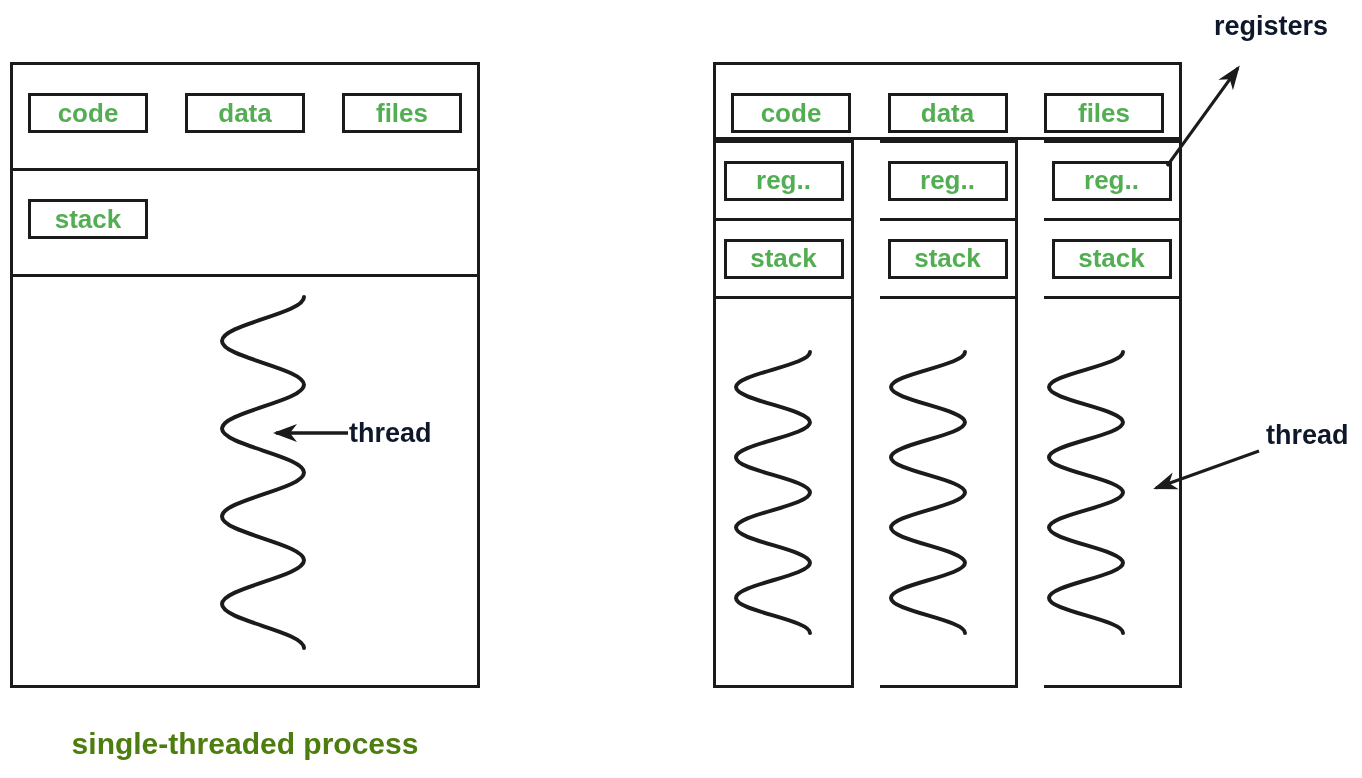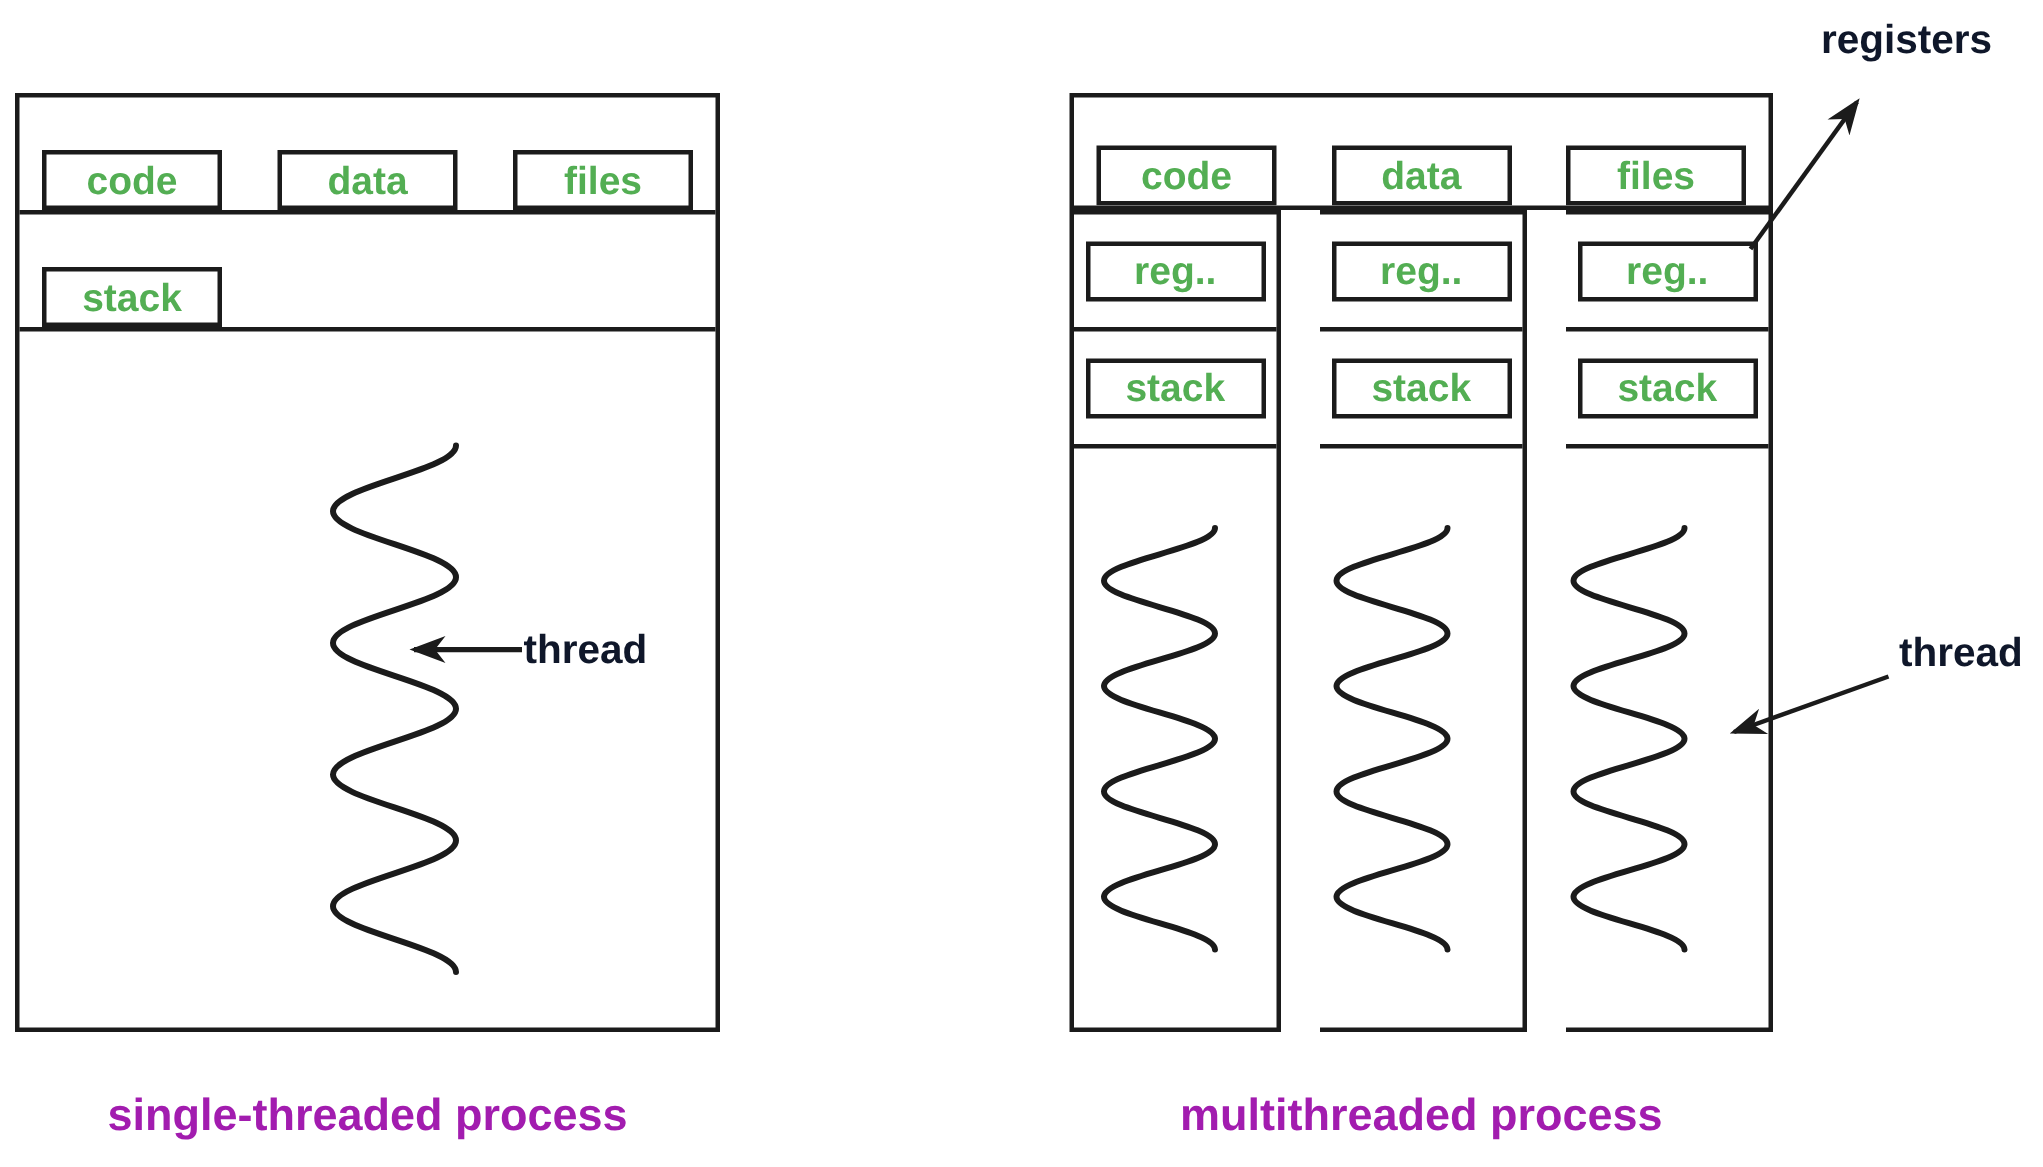--- a/index.html
+++ b/index.html
@@ -2,41 +2,41 @@
 <html><head>
 <meta charset="utf-8">
 <style>
   html,body{margin:0;padding:0;background:#fff;}
   #canvas{
     position:relative;width:1362px;height:778px;background:#ffffff;
     font-family:"Liberation Sans",sans-serif;overflow:hidden;
   }
   .outer{position:absolute;border:3px solid #1b1b1b;box-sizing:border-box;background:#fff;}
   .row{
-    display:flex;align-items:flex-end;justify-content:space-between;
-    padding:0 15px;height:78px;border-bottom:3px solid #1b1b1b;box-sizing:border-box;
+    display:flex;align-items:flex-start;justify-content:space-between;
+    padding:0 15px;height:78px;border-bottom:3px solid #1b1b1b;box-sizing:border-box;margin-top:28px;
   }
   .body{flex:1;}
   .lbox{
     display:flex;align-items:center;justify-content:center;
     width:120px;height:40px;border:3px solid #1b1b1b;box-sizing:border-box;
     color:#53ae53;font-size:26px;font-weight:bold;background:#fff;white-space:nowrap;
   }
   .cols{position:absolute;left:713px;top:140px;width:469px;height:548px;display:flex;gap:26px;}
   .col{
     flex:1;border:3px solid #1b1b1b;box-sizing:border-box;
     display:flex;flex-direction:column;background:#fff;
   }
   .col + .col{border-left:none;}
   .crow{
     height:78px;border-bottom:3px solid #1b1b1b;box-sizing:border-box;
     display:flex;align-items:center;justify-content:center;
   }
   .caption{
-    position:absolute;text-align:center;color:#a21caf;
+    position:absolute;text-align:center;color:#4d7c0f;
     font-size:30px;font-weight:bold;white-space:nowrap;
   }
   .green-label{
     position:absolute;color:#0f172a;font-size:27px;font-weight:bold;white-space:nowrap;
   }
   #overlay{position:absolute;left:0;top:0;width:1362px;height:778px;pointer-events:none;}
 </style>
 </head>
 <body>
 
@@ -116,21 +116,20 @@
       </div>
       <div class="body"></div>
     </div>
   </div>
 
   <div class="green-label" style="left:1214px;top:11px;">registers</div>
   <div class="green-label" style="left:349px;top:418px;">thread</div>
   <div class="green-label" style="left:1266px;top:420px;">thread</div>
 
   <div class="caption" style="left:10px;top:727px;width:470px;">single-threaded process</div>
-  <div class="caption" style="left:713px;top:727px;width:469px;">multithreaded process</div>
 
   <svg id="overlay" viewBox="0 0 1362 778">
     <defs>
       <marker id="ah" markerUnits="userSpaceOnUse" markerWidth="26" markerHeight="20" refX="21" refY="10" orient="auto">
         <path d="M0,1 L24,10 L0,19 L7,10 Z" fill="#1b1b1b"></path>
       </marker>
     </defs>
     <g id="squiggles" fill="none" stroke="#1b1b1b" stroke-width="4" stroke-linecap="round">
         <path d="M 304 297 C 304 313.7 222 324.2 222 340.9 C 222 357.5 304 368.1 304 384.8 C 304 401.4 222 412.0 222 428.6 C 222 445.3 304 455.8 304 472.5 C 304 489.2 222 499.7 222 516.4 C 222 533.0 304 543.6 304 560.3 C 304 576.9 222 587.5 222 604.1 C 222 620.8 304 631.3 304 648.0"></path>
         <path d="M 810 352 C 810 365.3 736 373.8 736 387.1 C 736 400.5 810 408.9 810 422.3 C 810 435.6 736 444.0 736 457.4 C 736 470.7 810 479.2 810 492.5 C 810 505.8 736 514.3 736 527.6 C 736 541.0 810 549.4 810 562.8 C 810 576.1 736 584.5 736 597.9 C 736 611.2 810 619.7 810 633.0"></path>

